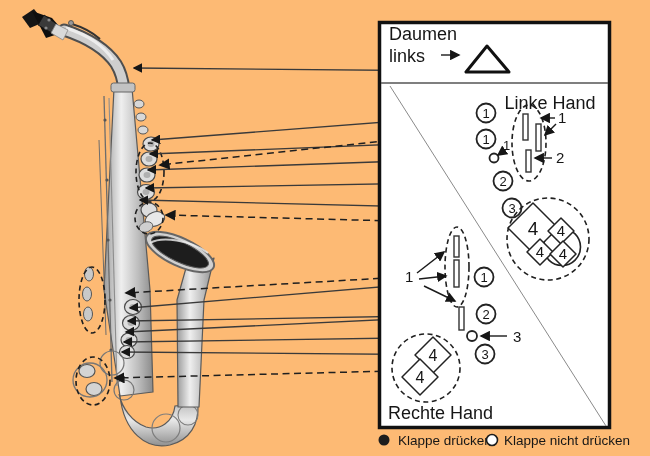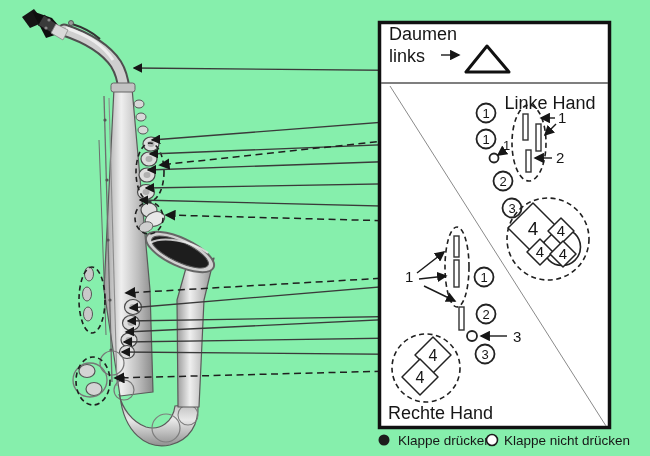--- a/index.html
+++ b/index.html
@@ -1,16 +1,16 @@
 <!DOCTYPE html>
 <html><head>
 <meta charset="utf-8">
 <style>
   html,body{margin:0;padding:0;background:#fff;}
-  .stage{position:relative;width:650px;height:456px;background:#86efac;overflow:hidden;
+  .stage{position:relative;width:650px;height:456px;background:#fdba74;overflow:hidden;
          font-family:"Liberation Sans",sans-serif;}
   svg{position:absolute;top:0;left:0;}
   text{font-family:"Liberation Sans",sans-serif;fill:#161616;}
   .t18{font-size:18px;}
   .t15{font-size:15px;}
   .t13{font-size:13px;}
   .leg{font-size:13.5px;}
   .num{font-size:13px;text-anchor:middle;}
   .four-big{font-size:19px;text-anchor:middle;}
   .four-sm{font-size:15px;text-anchor:middle;}

